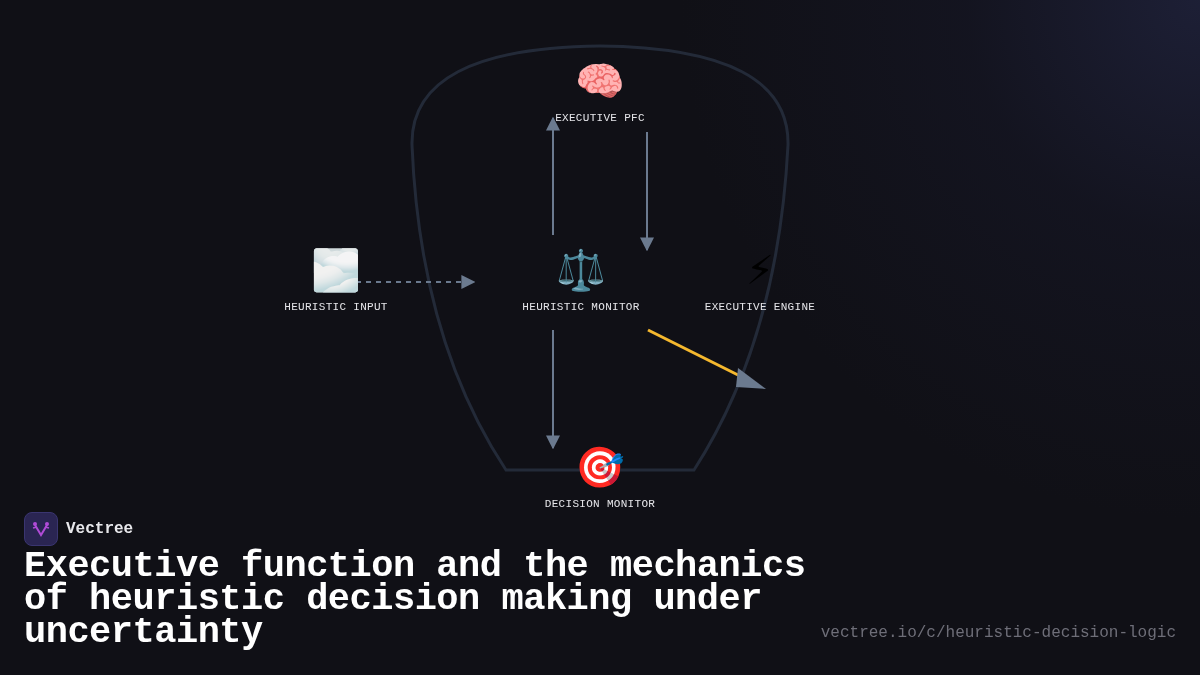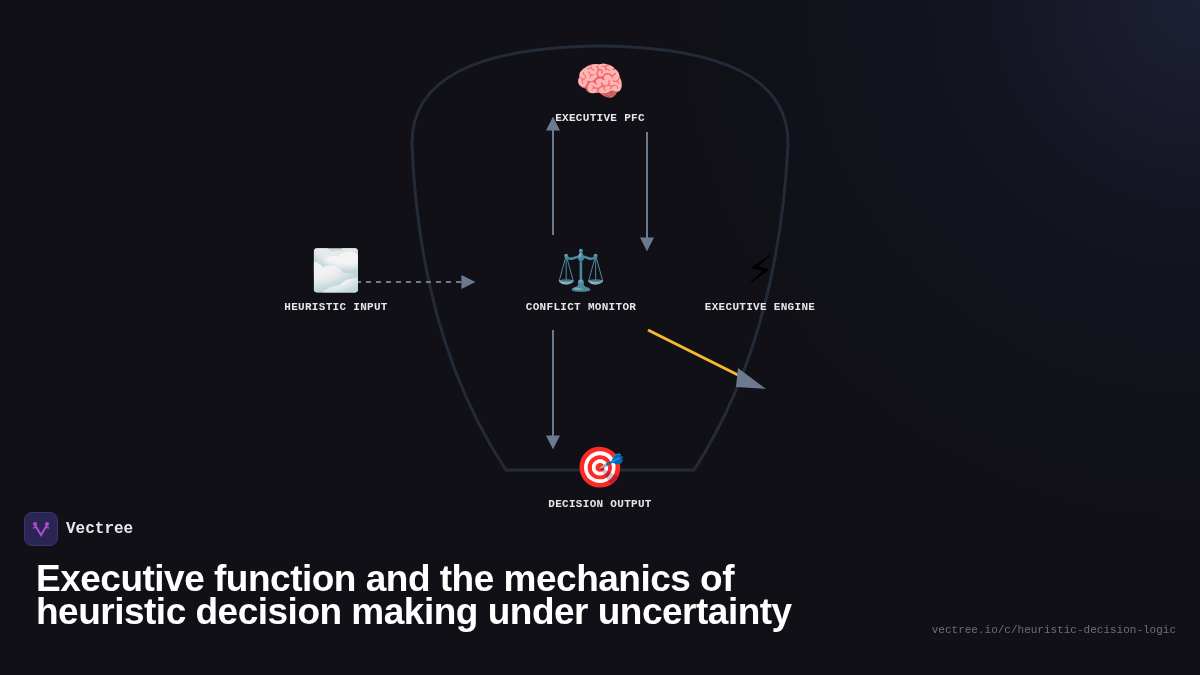--- a/index.html
+++ b/index.html
@@ -11,35 +11,34 @@
   .bg-glow {
     position:absolute; inset:0;
     background: radial-gradient(ellipse 520px 520px at 1200px 0px, rgba(40,44,80,0.55) 0%, rgba(30,32,60,0.25) 45%, rgba(16,16,22,0) 100%);
   }
   .diagram { position:absolute; left:0; top:0; width:1200px; height:675px; }
   .node { position:absolute; display:flex; flex-direction:column; align-items:center; transform:translateX(-50%); }
   .node .icon { font-size:40px; line-height:46px; height:46px; font-family:"DejaVu Sans", sans-serif; }
   .node .label {
     margin-top:8px; font-size:11px; color:#e6e6ea; letter-spacing:0.3px; white-space:nowrap;
     font-family:"Liberation Mono", monospace;
-    font-weight:bold;
   }
   .brand { position:absolute; left:24px; top:512px; display:flex; align-items:center; gap:8px; }
   .brand-logo {
     width:32px; height:32px; border-radius:8px; background:#2a2552; border:1px solid #3a3570;
     display:flex; align-items:center; justify-content:center;
   }
   .brand-name { color:#e8e8ec; font-size:16px; font-weight:bold; font-family:"Liberation Mono", monospace; }
   .title {
-    position:absolute; left:24px; top:550px; width:820px; margin:12px;
+    position:absolute; left:24px; top:550px; width:820px; margin:0;
     color:#ffffff; font-size:37px; line-height:33px; font-weight:bold;
-    font-family:Liberation Sans, sans-serif; letter-spacing:-0.5px;
+    font-family:Liberation Mono, monospace; letter-spacing:-0.5px;
   }
   .url {
-    position:absolute; right:24px; top:624px; color:#6e6e78; font-size:11px;
+    position:absolute; right:24px; top:624px; color:#6e6e78; font-size:16px;
     font-family:"Liberation Mono", monospace;
   }
 </style>
 </head>
 <body>
 
 <div class="bg-glow"></div>
 
 <svg class="diagram" viewBox="0 0 1200 675" xmlns="http://www.w3.org/2000/svg">
   <defs>
@@ -67,31 +66,31 @@
   <div class="label">EXECUTIVE PFC</div>
 </div>
 
 <div class="node" style="left:336px; top:247px;">
   <div class="icon">🌫️</div>
   <div class="label">HEURISTIC INPUT</div>
 </div>
 
 <div class="node" style="left:581px; top:247px;">
   <div class="icon">⚖️</div>
-  <div class="label">CONFLICT MONITOR</div>
+  <div class="label">HEURISTIC MONITOR</div>
 </div>
 
 <div class="node" style="left:760px; top:247px;">
   <div class="icon">⚡</div>
   <div class="label">EXECUTIVE ENGINE</div>
 </div>
 
 <div class="node" style="left:600px; top:444px;">
   <div class="icon">🎯</div>
-  <div class="label">DECISION OUTPUT</div>
+  <div class="label">DECISION MONITOR</div>
 </div>
 
 <div class="brand">
   <div class="brand-logo">
     <svg width="20" height="20" viewBox="0 0 20 20">
       <path d="M4,6 L10,16 L16,6" fill="none" stroke="#b04bd6" stroke-width="2"></path>
       <circle cx="4" cy="5" r="2" fill="#b04bd6"></circle>
       <circle cx="16" cy="5" r="2" fill="#b04bd6"></circle>
       <line x1="2" y1="9" x2="6" y2="8" stroke="#b04bd6" stroke-width="1.5"></line>
       <line x1="18" y1="9" x2="14" y2="8" stroke="#b04bd6" stroke-width="1.5"></line>

